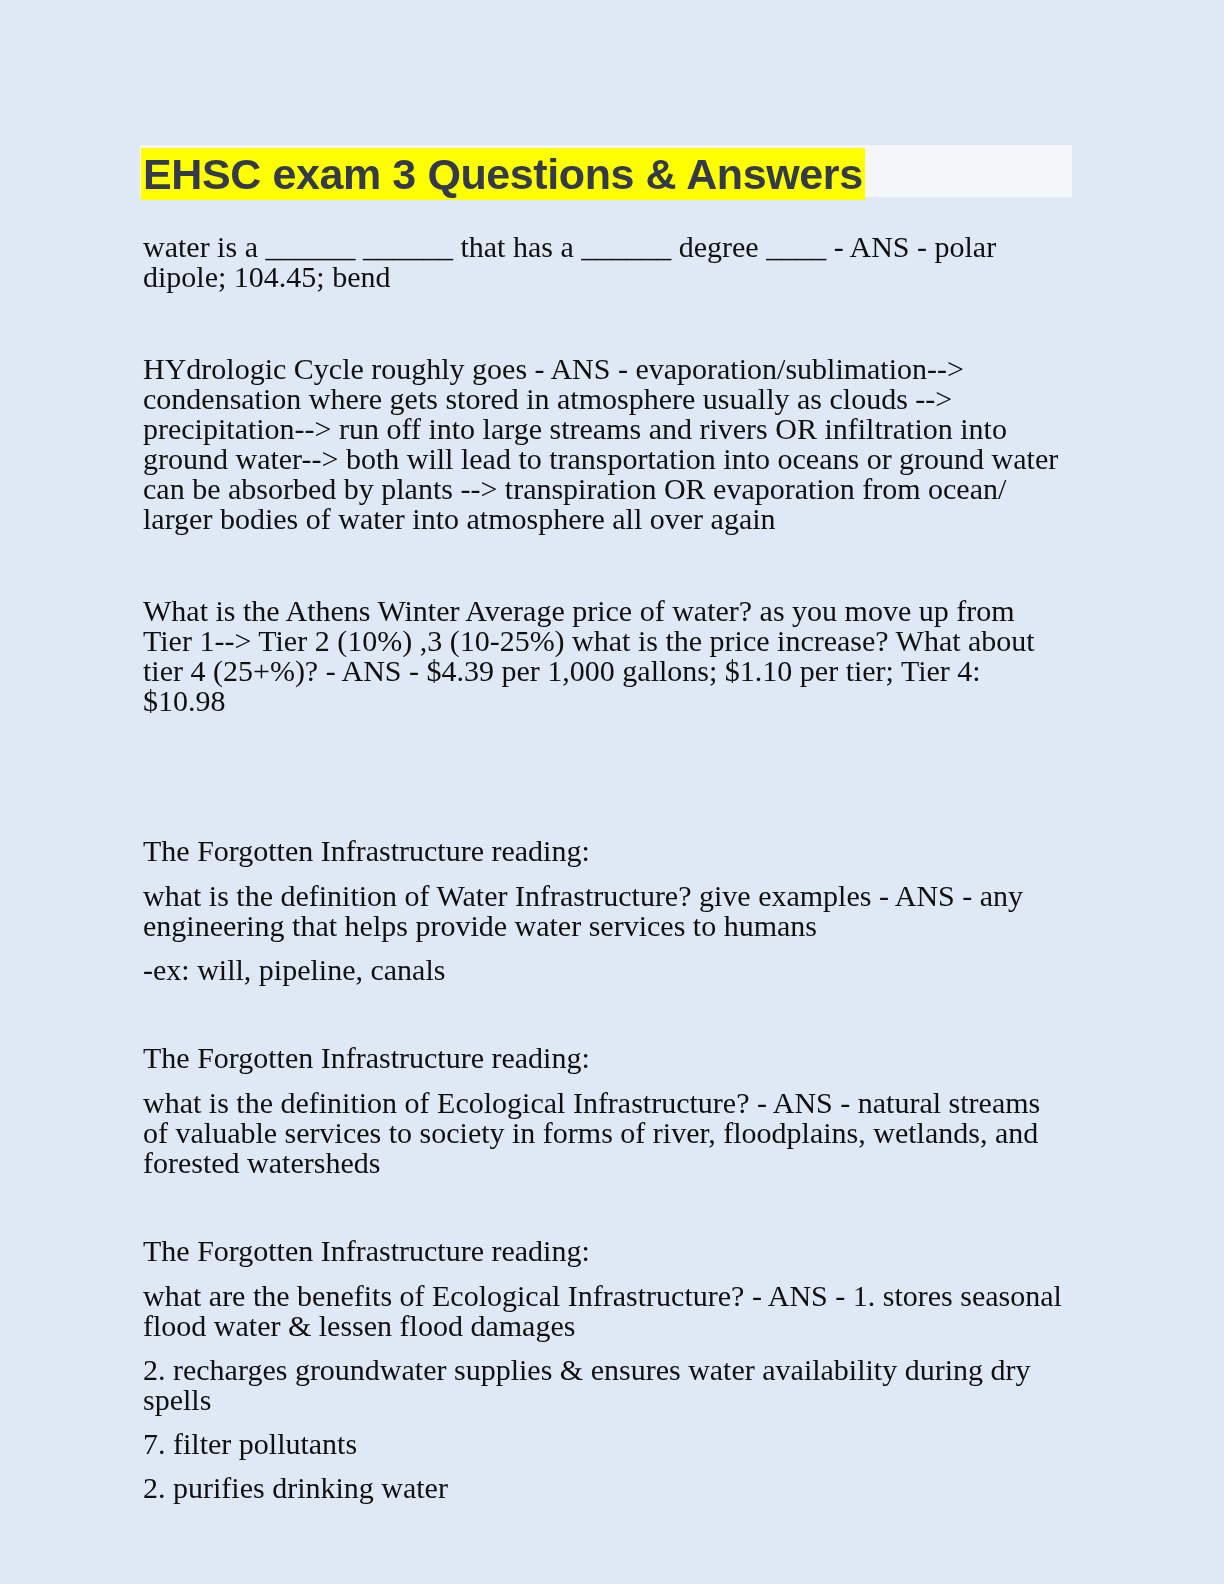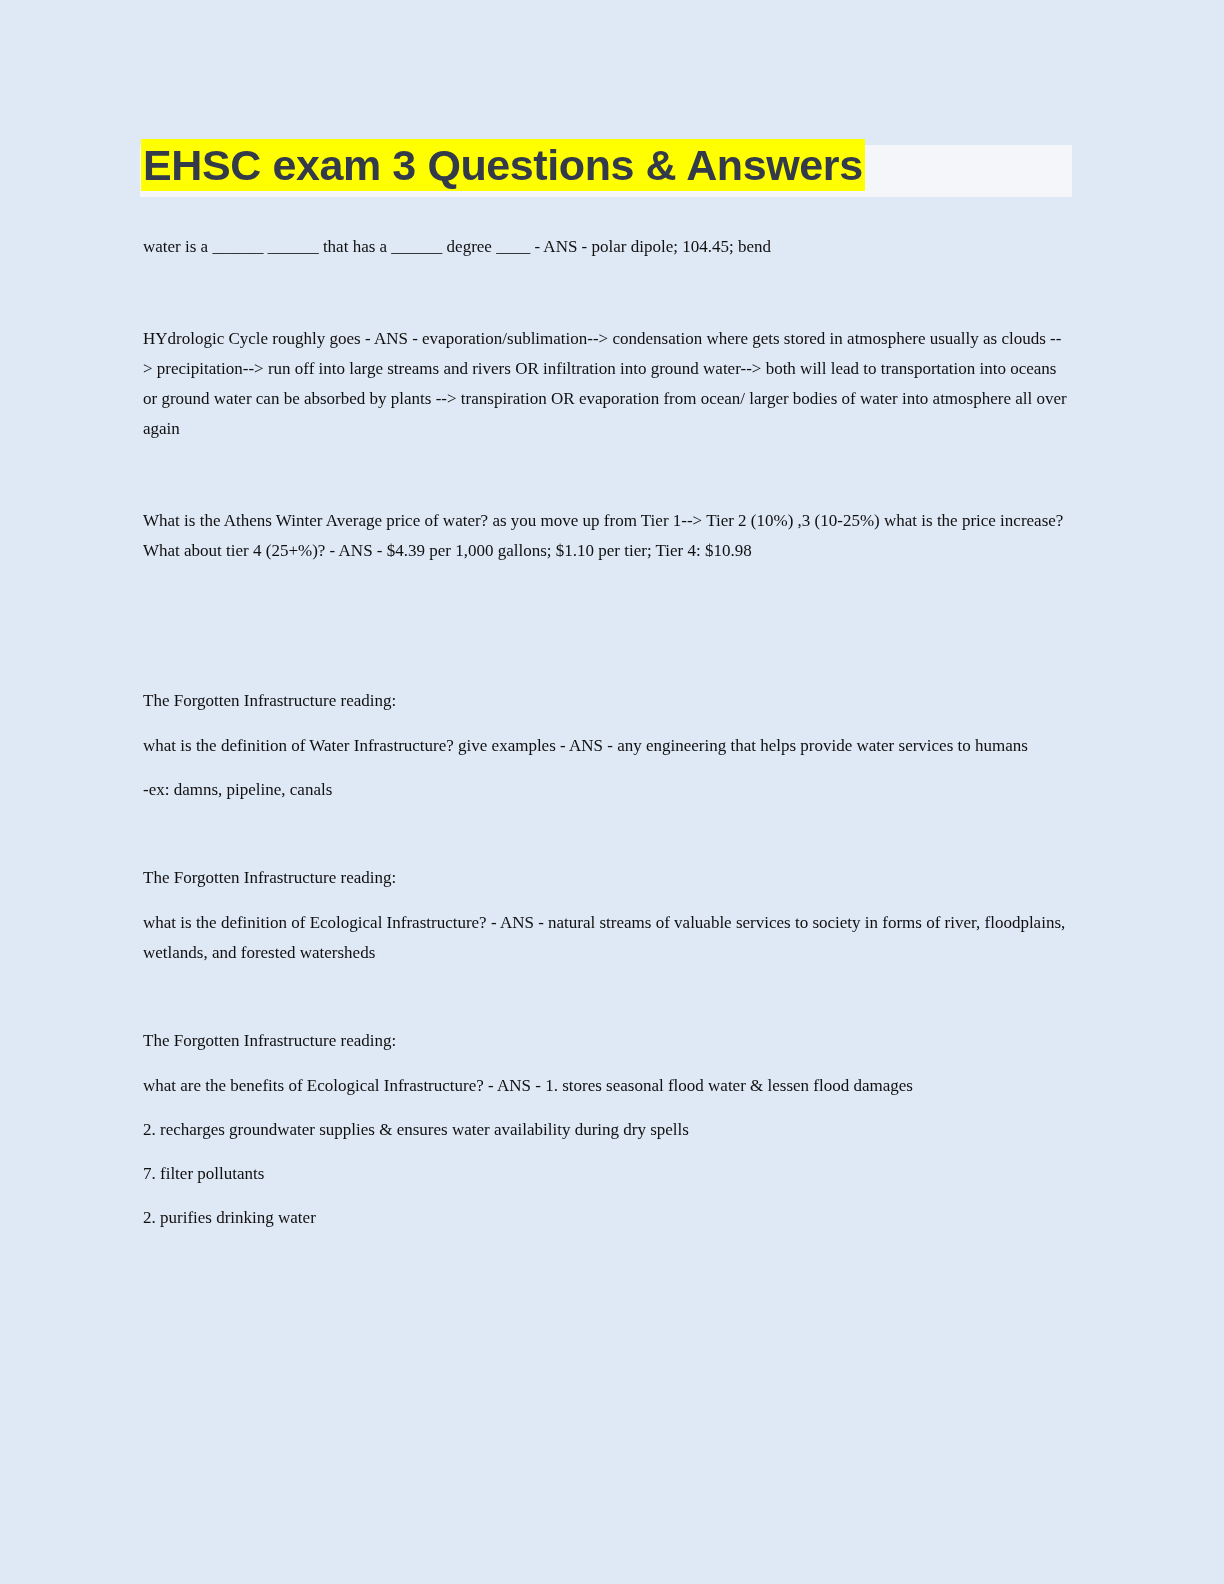--- a/index.html
+++ b/index.html
@@ -28,21 +28,21 @@
     position: absolute;
     left: 140px;
     top: 145px;
     width: 932px;
     height: 52px;
     background: #f4f6f9;
   }
   .title-highlight {
     position: absolute;
     left: 141px;
-    top: 139px;
+    top: 148px;
     height: 52px;
     background: #ffff00;
     display: flex;
     align-items: center;
     padding: 0 2px;
     box-sizing: border-box;
   }
   .title-text {
     font-family: "Liberation Sans", "DejaVu Sans", sans-serif;
     font-weight: bold;
@@ -55,21 +55,21 @@
 
   
   .content {
     position: absolute;
     left: 143px;
     top: 232px;
     width: 925px;
   }
 
   .para {
-    font-size: 17px;
+    font-size: 30px;
     line-height: 30px;
     color: #101010;
     margin: 0;
     text-align: left;
     white-space: pre-wrap;
   }
 
   
   .gap-xl { height: 62px; }
   .gap-lg { height: 58px; }
@@ -98,21 +98,21 @@
     <div class="gap-xl"></div>
 
     <div class="gap-lg"></div>
 
     <p class="para">The Forgotten Infrastructure reading:</p>
     <div class="gap-sm"></div>
 
     <p class="para">what is the definition of Water Infrastructure? give examples - ANS - any engineering that helps provide water services to humans</p>
     <div class="gap-xs"></div>
 
-    <p class="para">-ex: damns, pipeline, canals</p>
+    <p class="para">-ex: will, pipeline, canals</p>
     <div class="gap-lg"></div>
 
     <p class="para">The Forgotten Infrastructure reading:</p>
     <div class="gap-sm"></div>
 
     <p class="para">what is the definition of Ecological Infrastructure? - ANS - natural streams of valuable services to society in forms of river, floodplains, wetlands, and forested watersheds</p>
     <div class="gap-lg"></div>
 
     <p class="para">The Forgotten Infrastructure reading:</p>
     <div class="gap-sm"></div>

